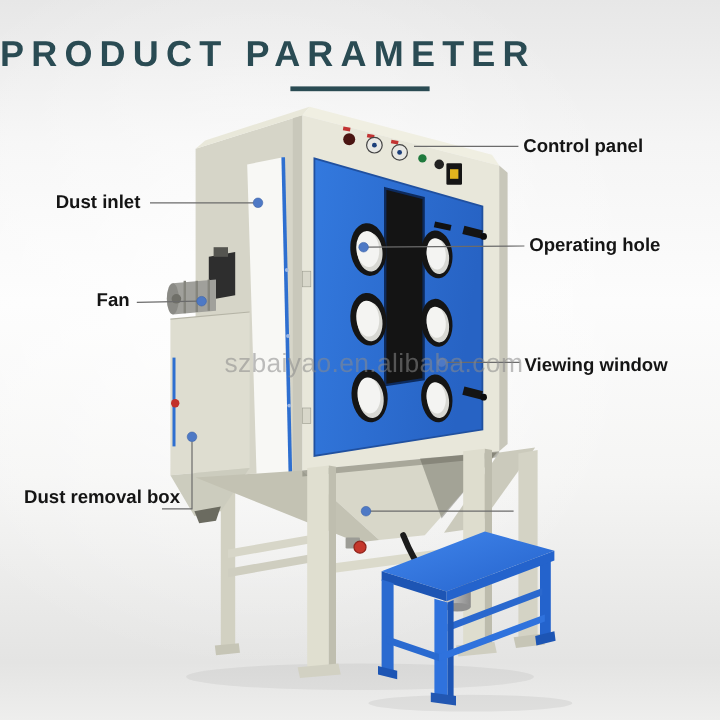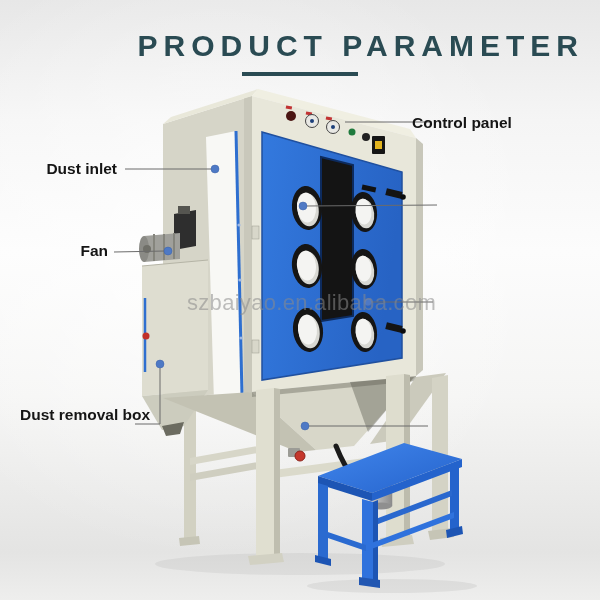--- a/index.html
+++ b/index.html
@@ -6,36 +6,36 @@
   .stage{
     position:relative;width:600px;height:600px;overflow:hidden;
     background:linear-gradient(180deg,#e7e7e7 0%,#f5f5f5 20%,#fcfcfc 42%,#f5f5f4 66%,#e4e4e3 92%,#eeeeed 100%);
     font-family:"Liberation Sans",sans-serif;
   }
   .stage::before{
     content:"";position:absolute;inset:0;
     background:radial-gradient(ellipse at 36% 42%, rgba(255,255,255,.75) 0%, rgba(255,255,255,0) 62%);
   }
   .title{
-    position:absolute;top:29px;left:0;width:584px;text-align:right;
+    position:absolute;top:29px;left:0;width:584px;text-align:left;
     font-size:30px;font-weight:800;letter-spacing:6px;color:#2a4b53;white-space:nowrap;
   }
   .title-underline{
     position:absolute;top:72px;left:50%;transform:translateX(-50%);
     width:116px;height:4px;background:#2a4b53;
   }
   .art{position:absolute;left:0;top:0;width:600px;height:600px;}
   .watermark{
     position:absolute;left:187px;top:290px;font-size:22px;color:#8b8b8b;
     opacity:.55;letter-spacing:.3px;white-space:nowrap;
   }
   .part-label{
     position:absolute;font-size:15.5px;font-weight:700;color:#151515;white-space:nowrap;
   }
-  .lbl-control{left:412px;top:114px;}
+  .lbl-control{left:436px;top:114px;}
   .lbl-operating{left:441px;top:196px;}
   .lbl-viewing{left:437px;top:296px;}
   .lbl-bucket{left:432px;top:417px;}
   .lbl-feed{right:483px;top:160px;text-align:right;}
   .lbl-fan{right:492px;top:242px;text-align:left;}
   .lbl-box{left:20px;top:406px;text-align:center;}
 </style>
 </head>
 <body>
 
@@ -237,17 +237,19 @@
       <circle cx="160" cy="364" r="4"></circle>
       <circle cx="303" cy="206" r="4"></circle>
       <circle cx="368" cy="302" r="4"></circle>
       <circle cx="305" cy="426" r="4"></circle>
     </g>
   </svg>
 
   <div class="watermark">szbaiyao.en.alibaba.com</div>
 
   <div class="part-label lbl-control">Control panel</div>
+  <div class="part-label lbl-operating">Operating hole</div>
+  <div class="part-label lbl-viewing">Viewing window</div>
   <div class="part-label lbl-feed">Dust inlet</div>
   <div class="part-label lbl-fan">Fan</div>
   <div class="part-label lbl-box">Dust removal box</div>
 
 </div>
 
 </body></html>

